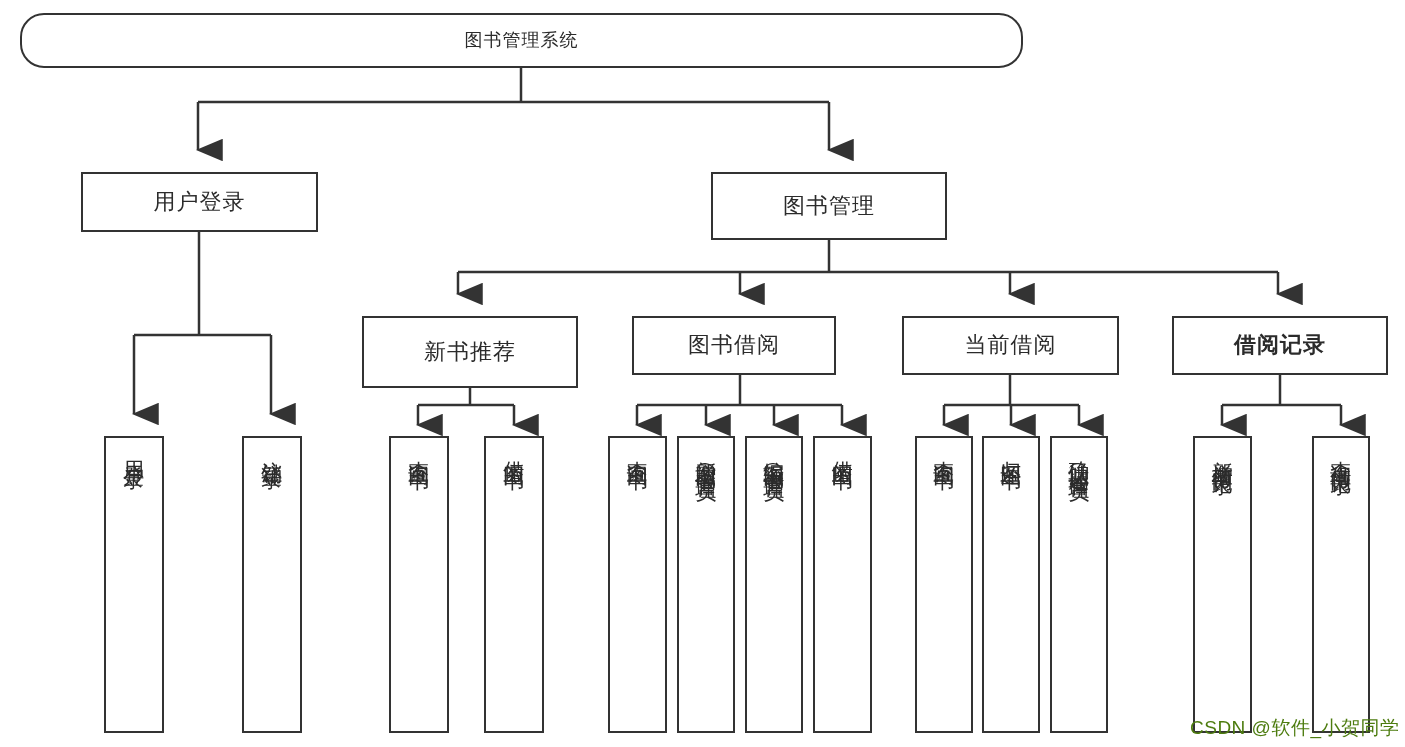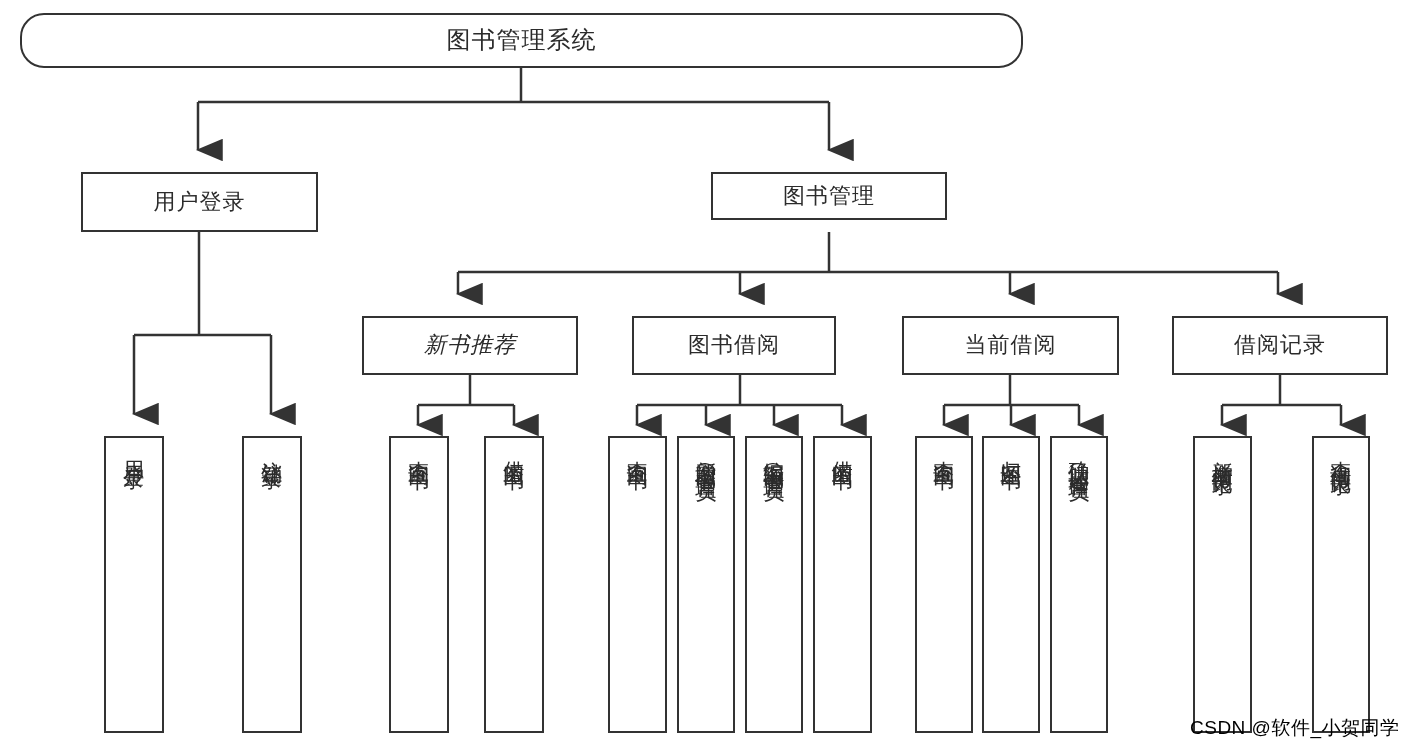--- a/index.html
+++ b/index.html
@@ -34,21 +34,21 @@
     align-items: center;
     justify-content: center;
     color: #2b2b2b;
     letter-spacing: 1px;
   }
   .node.horiz {
     font-size: 22px;
     line-height: 1.2;
   }
   .node.root {
-    font-size: 24px;
+    font-size: 18px;
     border-radius: 24px;
   }
   .node.vert {
     writing-mode: vertical-rl;
     text-orientation: upright;
     font-size: 21px;
     line-height: 1.32;
     letter-spacing: 3px;
     padding: 6px 0;
     justify-content: flex-start;
@@ -56,21 +56,21 @@
   }
   .node.vert span {
     writing-mode: vertical-rl;
     text-orientation: upright;
     display: block;
     text-align: center;
   }
   .watermark {
     position: absolute;
     font-size: 19px;
-    color: #000000;
+    color: #4d7c0f;
     letter-spacing: 0.5px;
     white-space: nowrap;
     font-family: "Liberation Sans", "DejaVu Sans", sans-serif;
   }
 </style>
 </head>
 <body>
 
 <div id="canvas">
 
@@ -126,37 +126,37 @@
   </svg>
 
   <div class="node horiz root" style="left:20px; top:13px; width:1003px; height:55px;">
     <span>图书管理系统</span>
   </div>
 
   <div class="node horiz" style="left:81px; top:172px; width:237px; height:60px;">
     <span>用户登录</span>
   </div>
 
-  <div class="node horiz" style="left:711px; top:172px; width:236px; height:48px;">
+  <div class="node horiz" style="left:711px; top:172px; width:236px; height:68px;">
     <span>图书管理</span>
   </div>
 
-  <div class="node horiz" style="left:362px; top:316px; width:216px; height:59px;font-style:italic;">
+  <div class="node horiz" style="left:362px; top:316px; width:216px; height:72px;">
     <span>新书推荐</span>
   </div>
 
   <div class="node horiz" style="left:632px; top:316px; width:204px; height:59px;">
     <span>图书借阅</span>
   </div>
 
   <div class="node horiz" style="left:902px; top:316px; width:217px; height:59px;align-items:center;">
     <span>当前借阅</span>
   </div>
 
-  <div class="node horiz" style="left:1172px; top:316px; width:216px; height:59px;">
+  <div class="node horiz" style="left:1172px; top:316px; width:216px; height:59px;font-weight:bold;">
     <span>借阅记录</span>
   </div>
 
   <div class="node vert" style="left:104px; top:436px; width:60px; height:297px;">
     <span>用户登录</span>
   </div>
 
   <div class="node vert" style="left:242px; top:436px; width:60px; height:297px;">
     <span>注销登录</span>
   </div>

